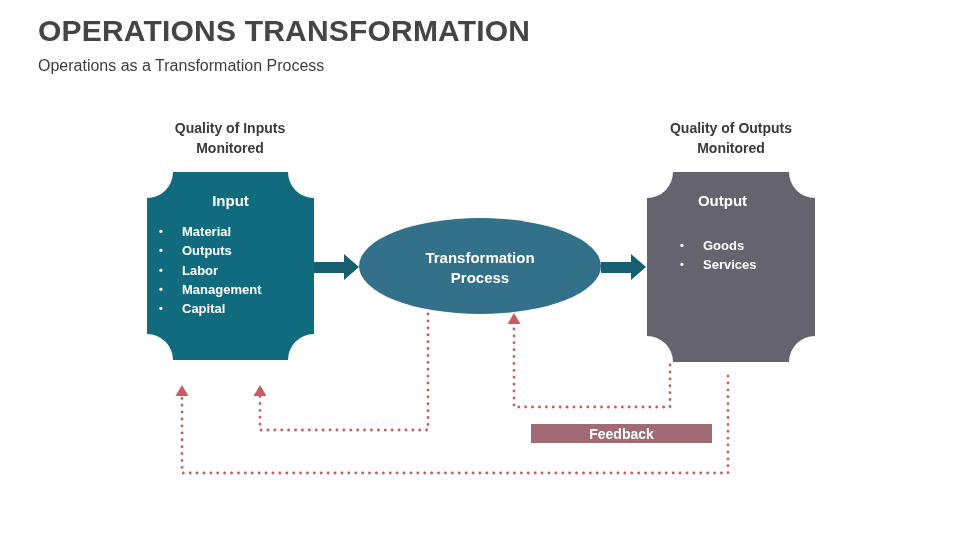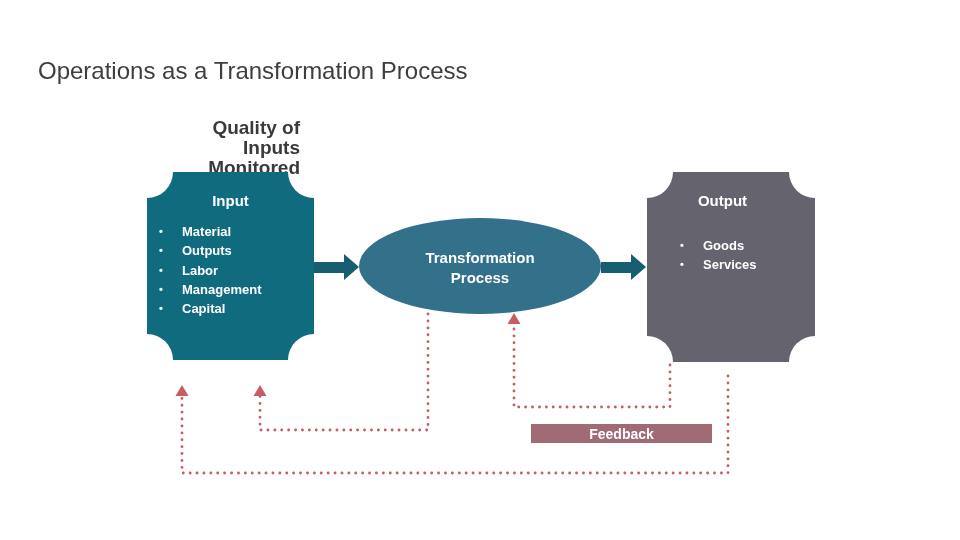--- a/index.html
+++ b/index.html
@@ -5,22 +5,22 @@
   :root{
     --input-fill:#116b7f; --process-fill:#33708a; --output-fill:#65646e;
     --arrow:#175e70; --dotted:#c75d63; --feedback-fill:#a06b75;
     --title-text:#454545; --label-text:#3a3a3a;
   }
   html,body{margin:0;padding:0;background:#fff;}
   .slide{position:relative;width:960px;height:540px;background:#ffffff;overflow:hidden;
          font-family:"Liberation Sans",sans-serif;}
   .abs{position:absolute;}
   .page-title{left:38px;top:14px;font-size:30px;font-weight:700;color:var(--title-text);letter-spacing:.2px;}
-  .page-subtitle{left:38px;top:57px;font-size:24px;font-weight:400;color:#3e3e3e;}
-  .monitor-label{width:140px;text-align:right;font-size:19px;font-weight:700;
+  .page-subtitle{left:38px;top:57px;font-size:16px;font-weight:400;color:#3e3e3e;}
+  .monitor-label{width:140px;text-align:center;font-size:14px;font-weight:700;
                  color:var(--label-text);line-height:20px;}
   .disturbance-label{left:382px;top:178px;width:200px;text-align:center;font-size:13px;
                      font-weight:700;color:var(--label-text);}
   .diagram-svg{position:absolute;left:0;top:0;}
   .input-shape{fill:var(--input-fill);}
   .process-shape{fill:var(--process-fill);}
   .output-shape{fill:var(--output-fill);}
   .solid-arrow{fill:var(--arrow);}
   .dotted{fill:none;stroke:var(--dotted);stroke-width:2.8;stroke-dasharray:0.1 6.8;stroke-linecap:round;}
   .dot-arrow{fill:var(--dotted);}
@@ -36,23 +36,25 @@
   .output-list{left:680px;top:236px;width:130px;}
   .feedback-box{left:531px;top:424px;width:181px;height:19px;background:var(--feedback-fill);
                 color:#fff;font-size:14px;font-weight:700;display:flex;align-items:center;
                 justify-content:center;}
 </style>
 </head>
 <body>
 
 <div class="slide">
 
+  <div class="abs page-title">OPERATIONS TRANSFORMATION</div>
   <div class="abs page-subtitle">Operations as a Transformation Process</div>
 
   <div class="abs monitor-label" style="left:160px;top:118px;">Quality of Inputs Monitored</div>
+  <div class="abs monitor-label" style="left:661px;top:118px;">Quality of Outputs Monitored</div>
 
   <svg class="diagram-svg" width="960" height="540" viewBox="0 0 960 540">
 
     <path class="input-shape" d="M 173 172 H 288 A 26 26 0 0 0 314 198 V 334 A 26 26 0 0 0 288 360 H 173
              A 26 26 0 0 0 147 334 V 198 A 26 26 0 0 0 173 172 Z"></path>
 
     <path class="output-shape" d="M 673 172 H 789 A 26 26 0 0 0 815 198 V 336 A 26 26 0 0 0 789 362 H 673
              A 26 26 0 0 0 647 336 V 198 A 26 26 0 0 0 673 172 Z"></path>
 
     <ellipse class="process-shape" cx="480" cy="266" rx="121" ry="48"></ellipse>

